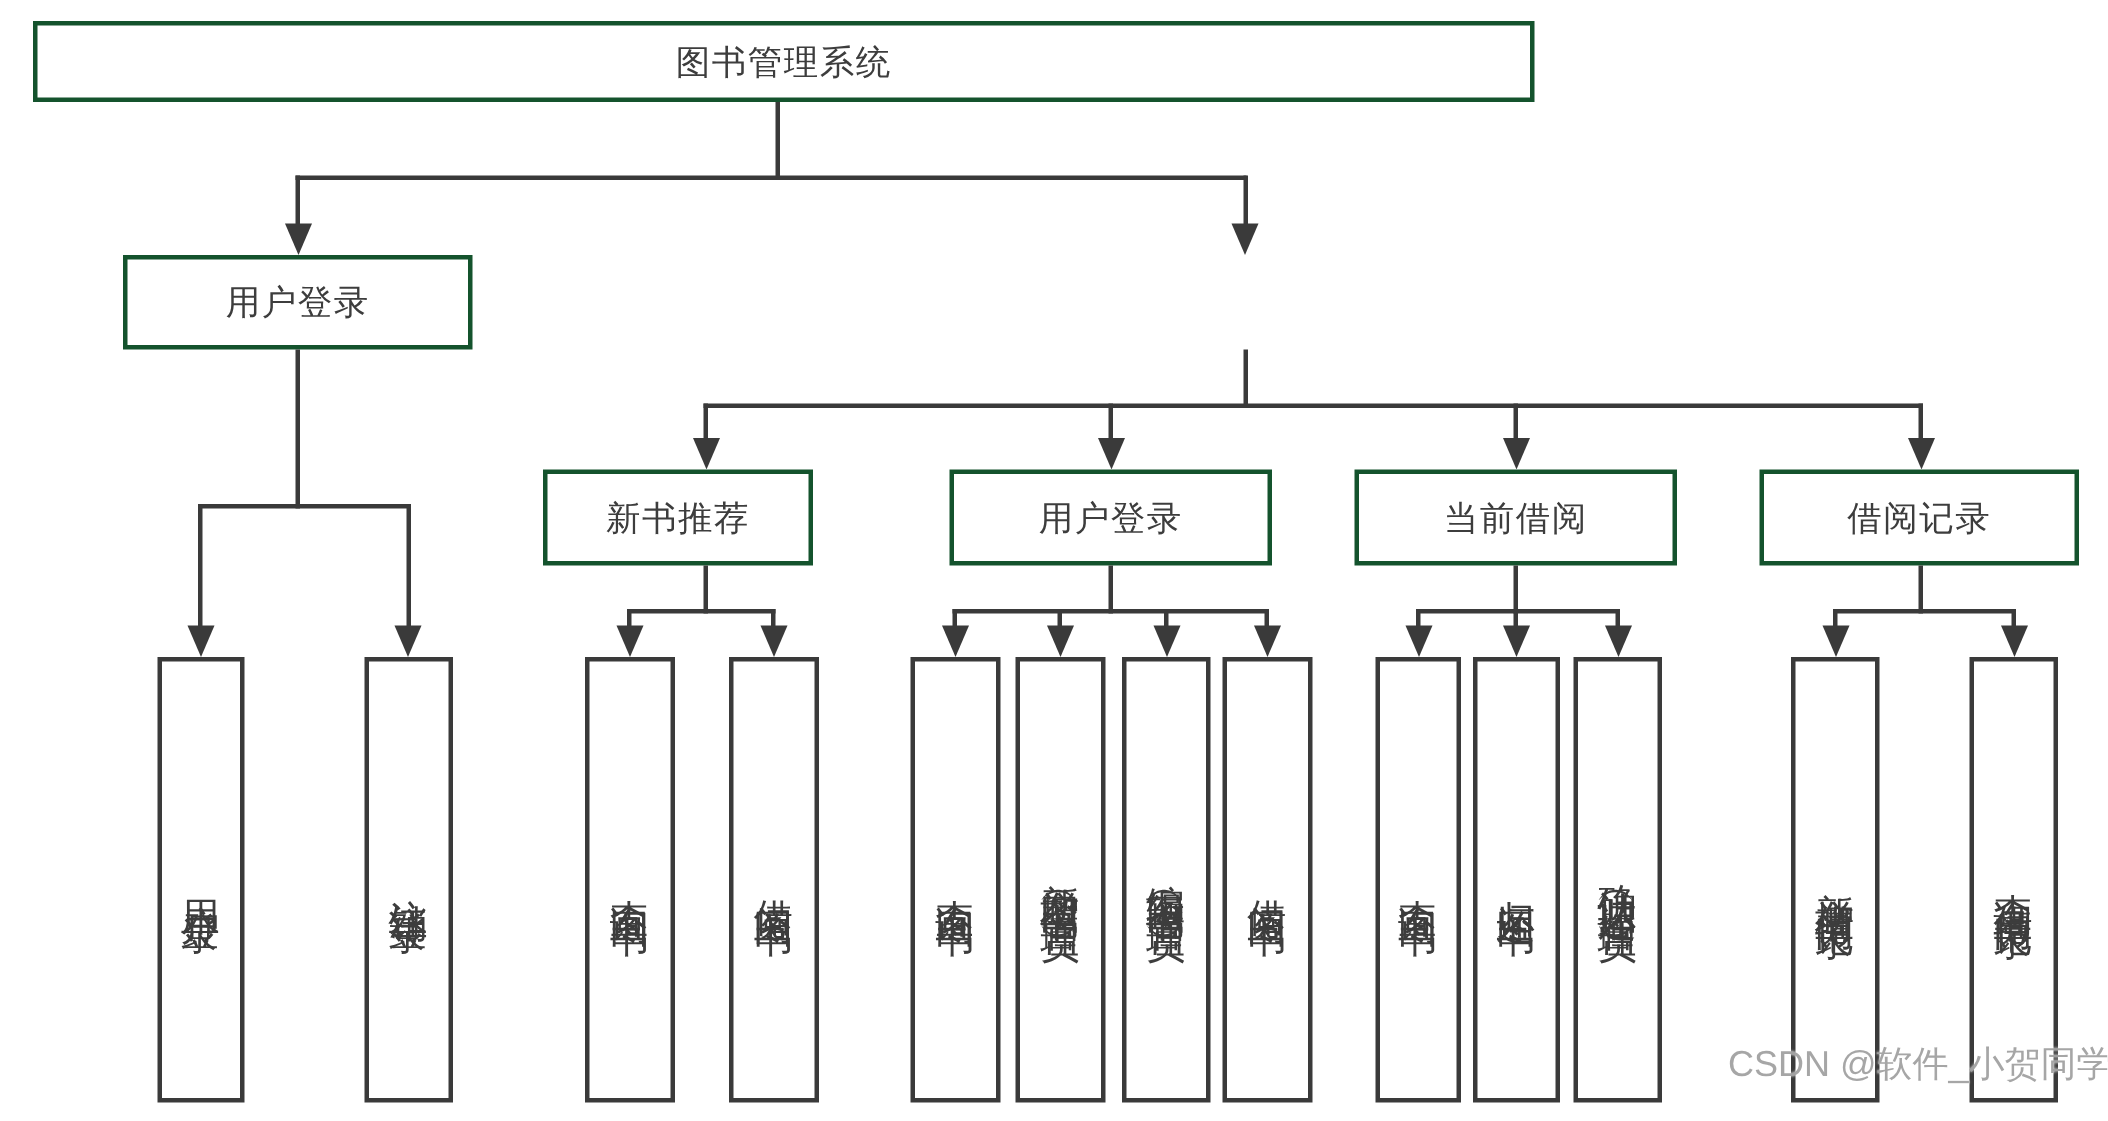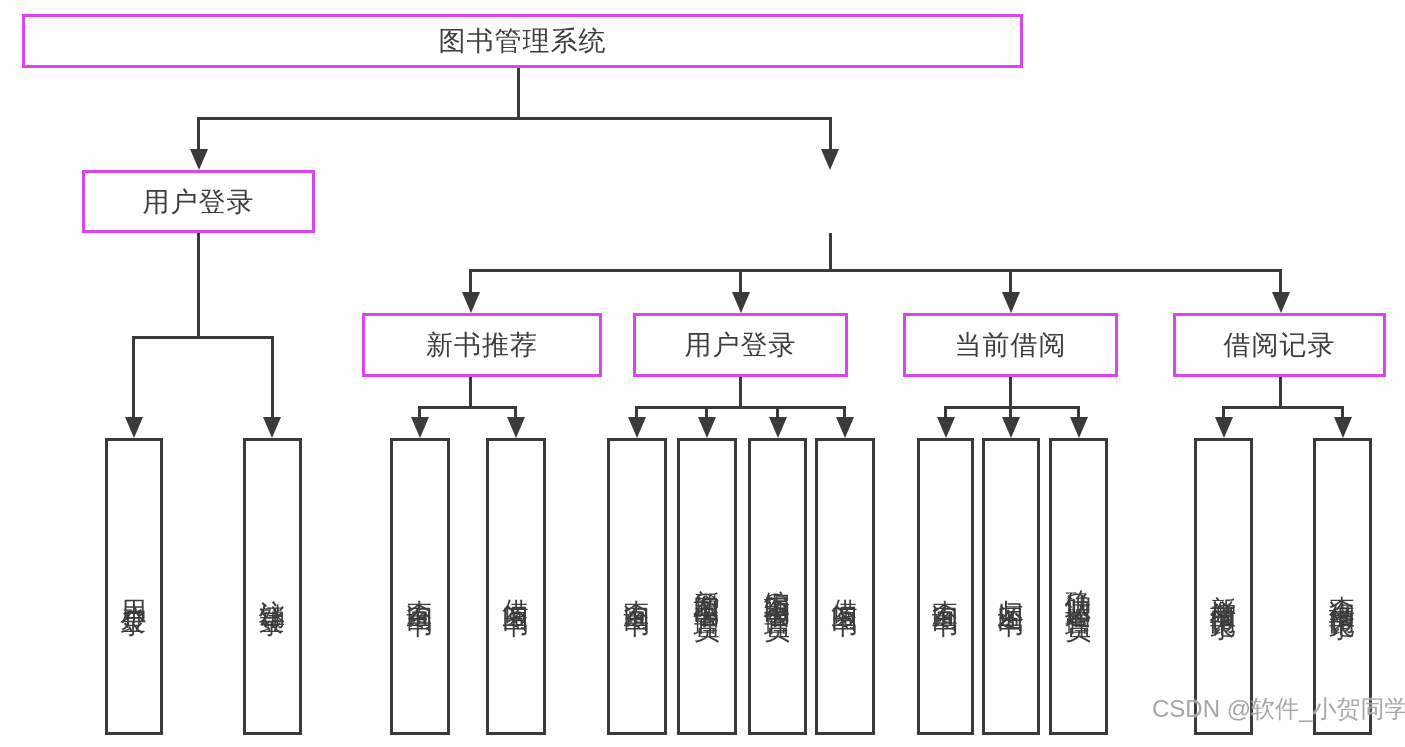--- a/index.html
+++ b/index.html
@@ -8,27 +8,27 @@
     width: 1405px;
     height: 747px;
     background: #ffffff;
     font-family: "Liberation Sans", "DejaVu Sans", sans-serif;
     overflow: hidden;
   }
   
   .node {
     position: absolute;
     box-sizing: border-box;
-    border: 3px solid #d946ef;
+    border: 3px solid #14532d;
     background: #ffffff;
     display: flex;
     align-items: center;
     justify-content: center;
     color: #3d3d3d;
-    font-size: 27px;
+    font-size: 23px;
     letter-spacing: 1px;
     white-space: nowrap;
   }
   .leaf {
     position: absolute;
     box-sizing: border-box;
     border: 3px solid #3a3a3a;
     background: #ffffff;
     display: flex;
     align-items: center;
@@ -93,21 +93,21 @@
   <div class="hl" style="left:469px; top:269px; width:813px;"></div>
   <div class="vl" style="left:469px; top:269px; height:26px;"></div>
   <div class="arrow" style="left:462px; top:292px;"></div>
   <div class="vl" style="left:739px; top:269px; height:26px;"></div>
   <div class="arrow" style="left:732px; top:292px;"></div>
   <div class="vl" style="left:1009px; top:269px; height:26px;"></div>
   <div class="arrow" style="left:1002px; top:292px;"></div>
   <div class="vl" style="left:1279px; top:269px; height:26px;"></div>
   <div class="arrow" style="left:1272px; top:292px;"></div>
 
-  <div class="node" style="left:362px; top:313px; width:240px; height:64px;">新书推荐</div>
+  <div class="node" style="left:362px; top:313px; width:180px; height:64px;">新书推荐</div>
   <div class="node" style="left:633px; top:313px; width:215px; height:64px;">用户登录</div>
   <div class="node" style="left:1173px; top:313px; width:213px; height:64px;">借阅记录</div>
   <div class="node" style="left:903px; top:313px; width:215px; height:64px;">当前借阅</div>
 
   <div class="vl" style="left:469px; top:377px; height:32px;"></div>
   <div class="hl" style="left:418px; top:406px; width:99px;"></div>
   <div class="vl" style="left:418px; top:406px; height:14px;"></div>
   <div class="arrow" style="left:411px; top:417px;"></div>
   <div class="vl" style="left:514px; top:406px; height:14px;"></div>
   <div class="arrow" style="left:507px; top:417px;"></div>

